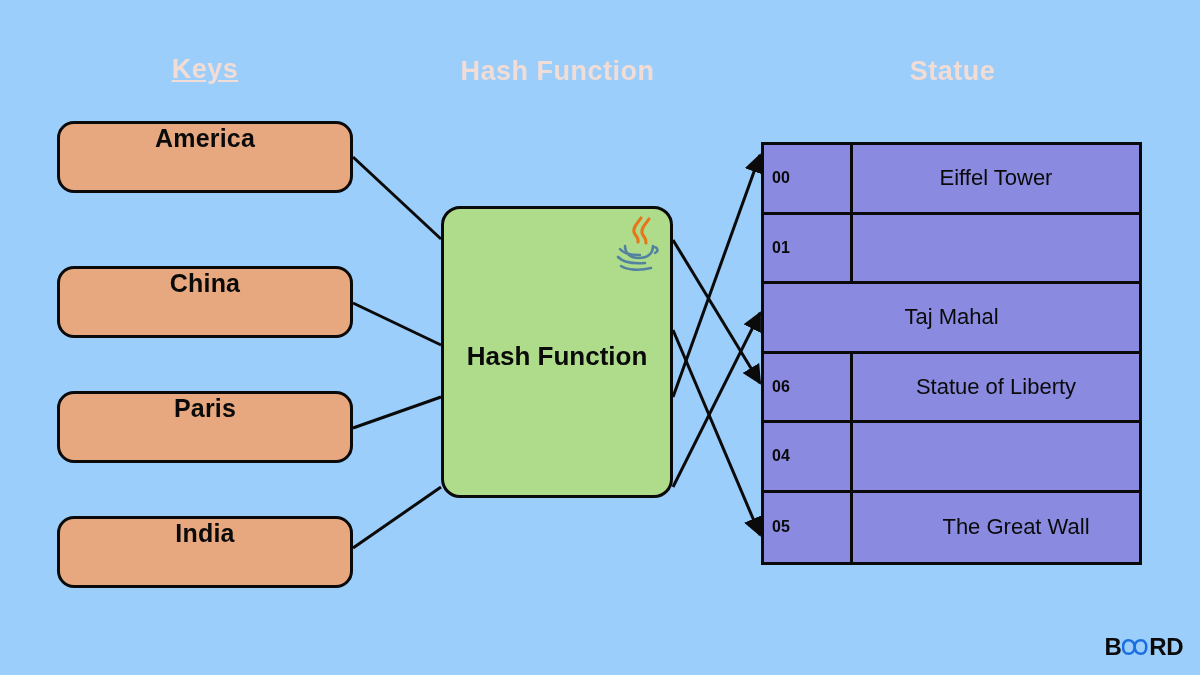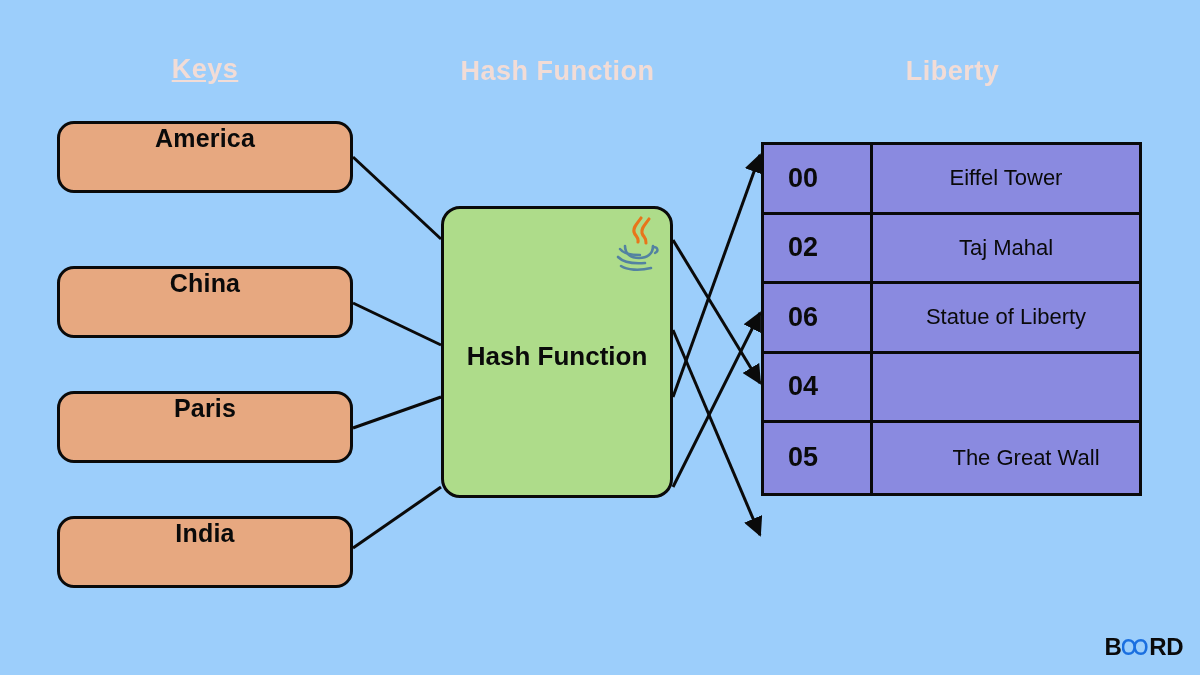--- a/index.html
+++ b/index.html
@@ -97,27 +97,27 @@
     box-sizing: border-box;
   }
   #storage-table .row {
     display: flex;
     height: 69.5px;
     border-bottom: 3px solid #0a0a0a;
     box-sizing: border-box;
   }
   #storage-table .row:last-child { border-bottom: none; gap: 40px; }
   .cell-index {
-    width: 109px;
+    width: 89px;
     border-right: 3px solid #0a0a0a;
     display: flex;
     align-items: center;
-    padding-left: 24px;
-    box-sizing: border-box;
-    font-size: 27px;
+    padding-left: 8px;
+    box-sizing: border-box;
+    font-size: 16px;
     font-weight: bold;
     color: #0a0a0a;
   }
   .cell-value {
     flex: 1;
     display: flex;
     align-items: center;
     justify-content: center;
     font-size: 22px;
     font-weight: normal;
@@ -149,21 +149,21 @@
   #brand-logo .bk { color: #0a0a0a; }
   #brand-logo .inf { margin: 0 1px; }
 </style>
 </head>
 <body>
 
 <div id="stage">
 
   <div class="col-head" id="head-keys">Keys</div>
   <div class="col-head" id="head-hash">Hash Function</div>
-  <div class="col-head" id="head-store">Liberty</div>
+  <div class="col-head" id="head-store">Statue</div>
 
   <div class="key-box" id="key-0">
     <span class="label">America</span>
   </div>
   <div class="key-box" id="key-1">
     <span class="label">China</span>
   </div>
   <div class="key-box" id="key-2">
     <span class="label">Paris</span>
   </div>
@@ -187,21 +187,24 @@
     </svg>
     <div id="hash-label">Hash Function</div>
   </div>
 
   <div id="storage-table">
     <div class="row">
       <div class="cell-index">00</div>
       <div class="cell-value">Eiffel Tower</div>
     </div>
     <div class="row">
-      <div class="cell-index">02</div>
+      <div class="cell-index">01</div>
+      <div class="cell-value"></div>
+    </div>
+    <div class="row">
       <div class="cell-value">Taj Mahal</div>
     </div>
     <div class="row">
       <div class="cell-index">06</div>
       <div class="cell-value">Statue of Liberty</div>
     </div>
     <div class="row">
       <div class="cell-index">04</div>
       <div class="cell-value"></div>
     </div>

